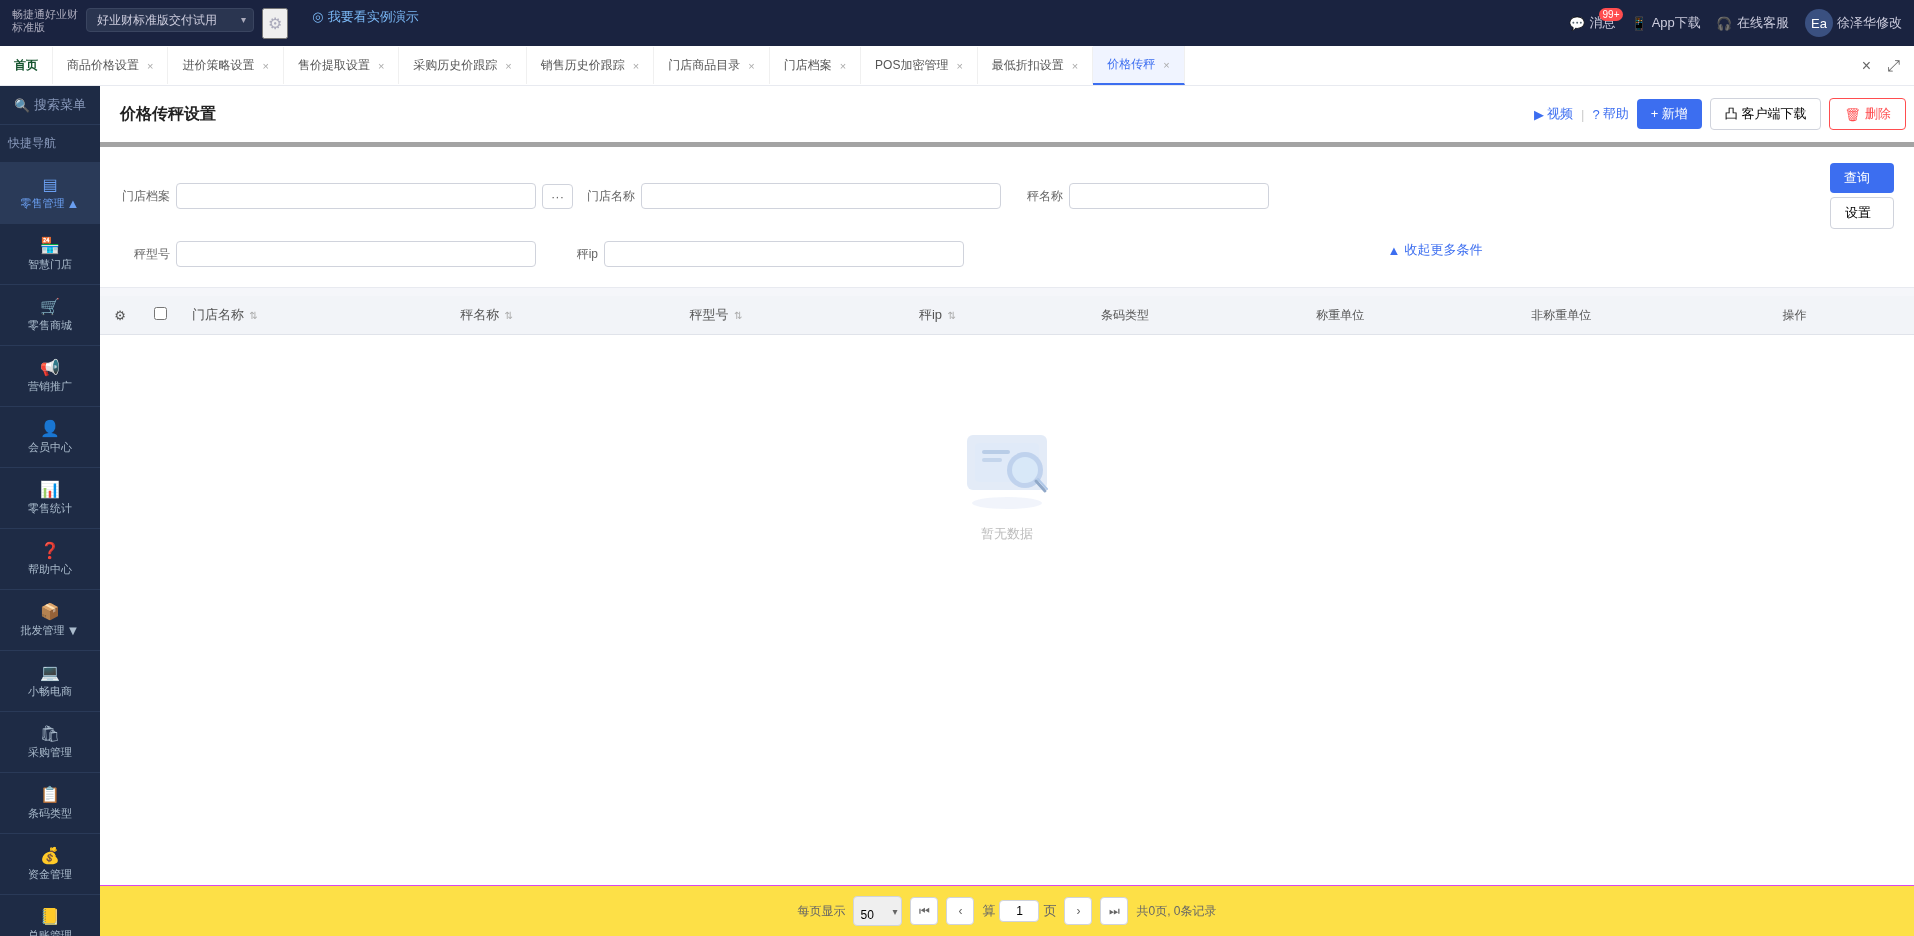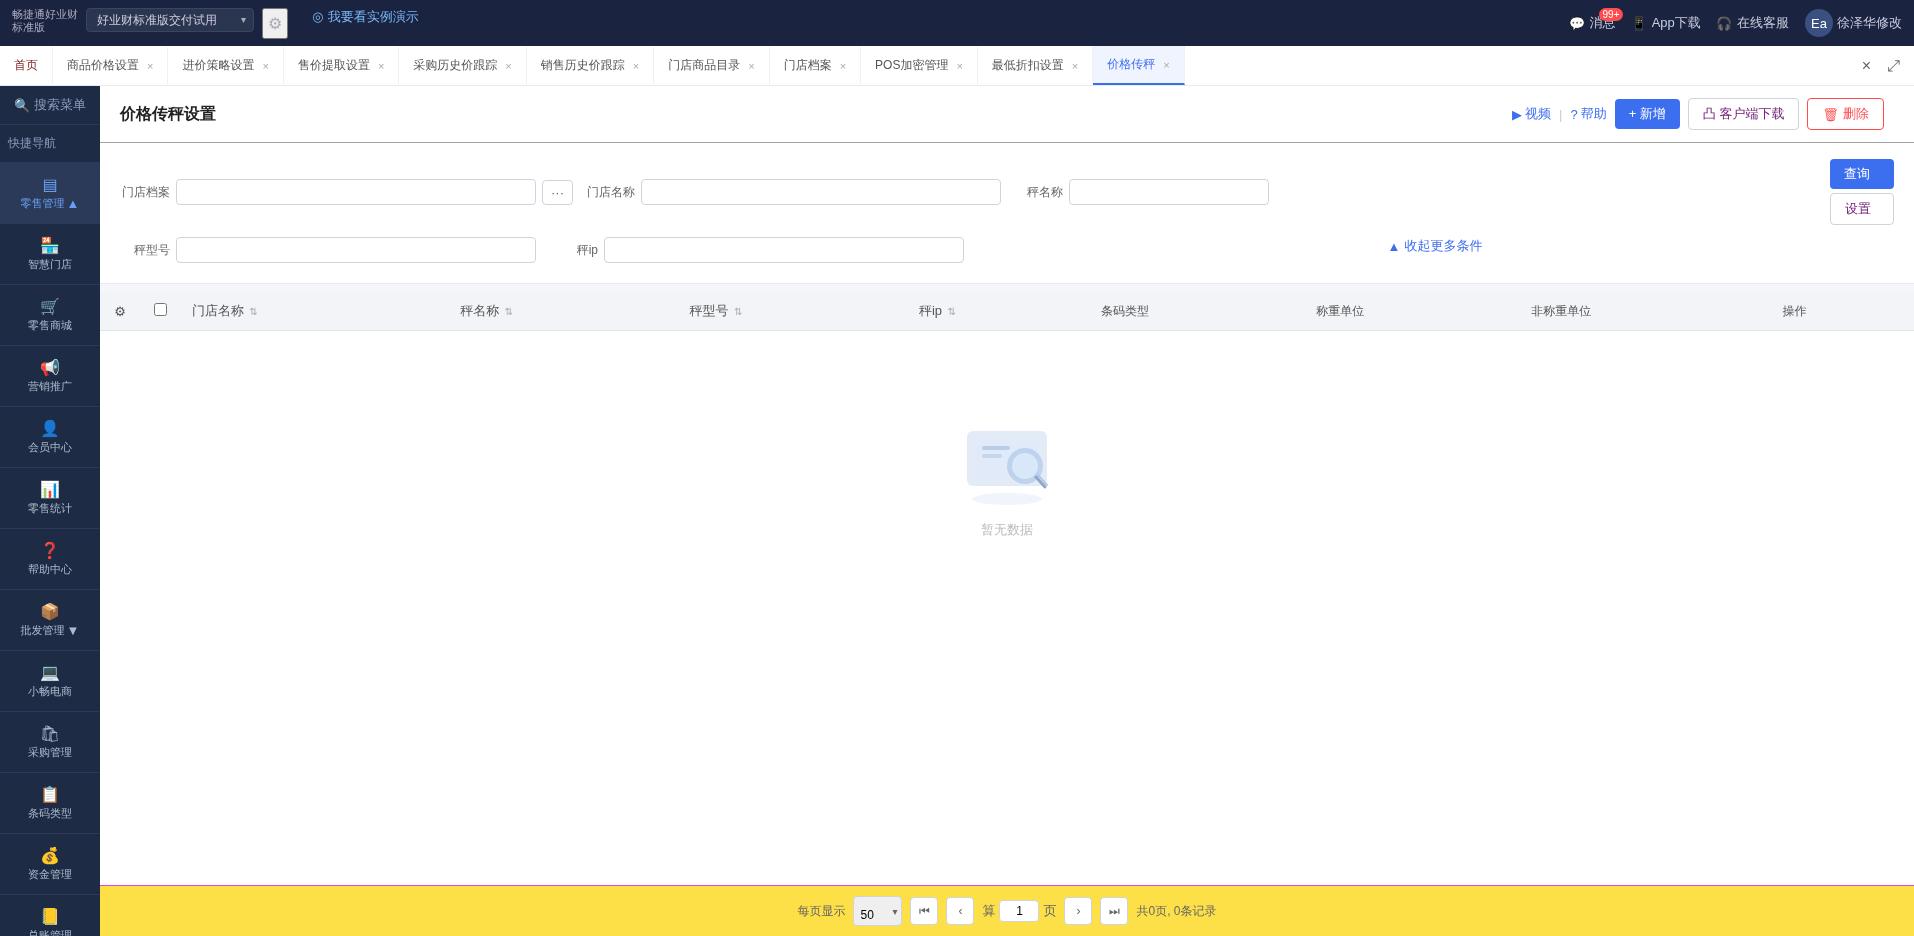--- a/index.html
+++ b/index.html
@@ -69,21 +69,21 @@
       color: #555;
       font-size: 12px;
       border-right: 1px solid #f0f0f0;
       display: flex;
       align-items: center;
       gap: 6px;
       flex-shrink: 0;
     }
     .nav-tab.active { color: #3c6ef0; background: #f0f4ff; border-bottom: 2px solid #3c6ef0; }
     .nav-tab .close-x { color: #aaa; font-size: 11px; cursor: pointer; margin-left: 2px; }
-    .nav-tab-home { color: #7f1d1d; font-weight: normal; }
+    .nav-tab-home { color: #14532d; font-weight: bold; }
     .nav-end { display: flex; align-items: center; margin-left: auto; gap: 4px; padding-right: 8px; }
     .nav-end-btn { color: #666; cursor: pointer; font-size: 16px; padding: 4px 6px; }
 
     
     .main-layout { display: flex; flex: 1; overflow: hidden; }
 
     
     .sidebar {
       width: 100px;
       background: #1e2b45;
@@ -128,35 +128,35 @@
       flex: 1;
       display: flex;
       flex-direction: column;
       overflow: hidden;
       background: #f5f6fa;
     }
 
     
     .page-header {
       background: #fff;
-      padding: 12px 30px 0 20px;
-      border-bottom: 1px solid #a3a3a3;
+      padding: 12px 8px 0 20px;
+      border-bottom: 5px solid #a3a3a3;
       flex-shrink: 0;
     }
     .page-title-row {
       display: flex;
       align-items: center;
       justify-content: space-between;
       margin-bottom: 12px;
     }
     .page-title { font-size: 16px; font-weight: bold; color: #222; }
     .page-actions { display: flex; align-items: center; gap: 8px; }
     .btn-link { color: #3c6ef0; background: none; border: none; cursor: pointer; font-size: 12px; display: flex; align-items: center; gap: 3px; }
     .btn-primary { background: #3c6ef0; color: #fff; border: none; border-radius: 4px; padding: 6px 14px; cursor: pointer; font-size: 12px; display: flex; align-items: center; gap: 4px; }
-    .btn-default { background: #fff; color: #701a75; border: 1px solid #d0d3dc; border-radius: 4px; padding: 6px 14px; cursor: pointer; font-size: 12px; display: flex; align-items: center; gap: 4px; }
+    .btn-default { background: #fff; color: #000000; border: 1px solid #d0d3dc; border-radius: 4px; padding: 6px 14px; cursor: pointer; font-size: 12px; display: flex; align-items: center; gap: 4px; }
     .btn-danger { background: #fff; color: #ff4d4f; border: 1px solid #ff4d4f; border-radius: 4px; padding: 6px 14px; cursor: pointer; font-size: 12px; display: flex; align-items: center; gap: 4px; }
 
     
     .filter-form {
       background: #fff;
       padding: 16px 20px 8px 20px;
       flex-shrink: 0;
       border-bottom: 1px solid #e8eaf0;
     }
     .filter-row { display: flex; align-items: center; gap: 12px; margin-bottom: 12px; flex-wrap: wrap; }

